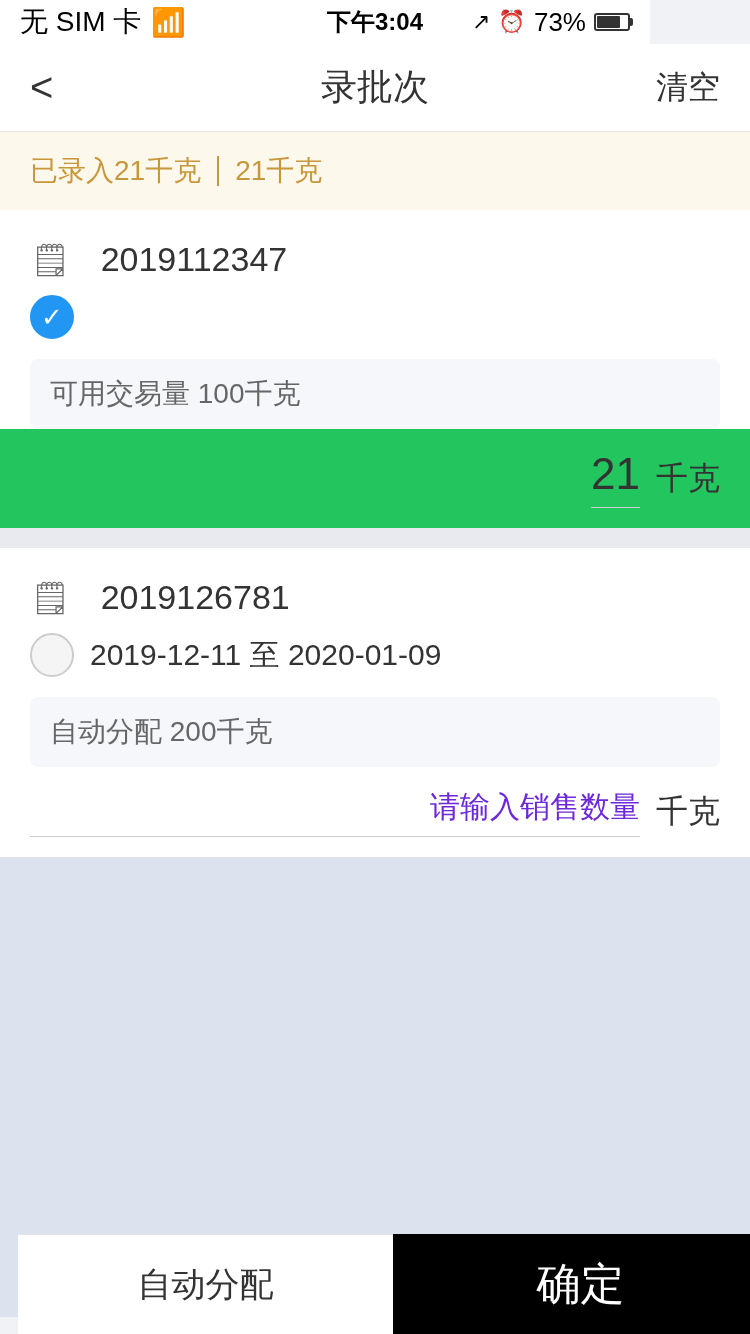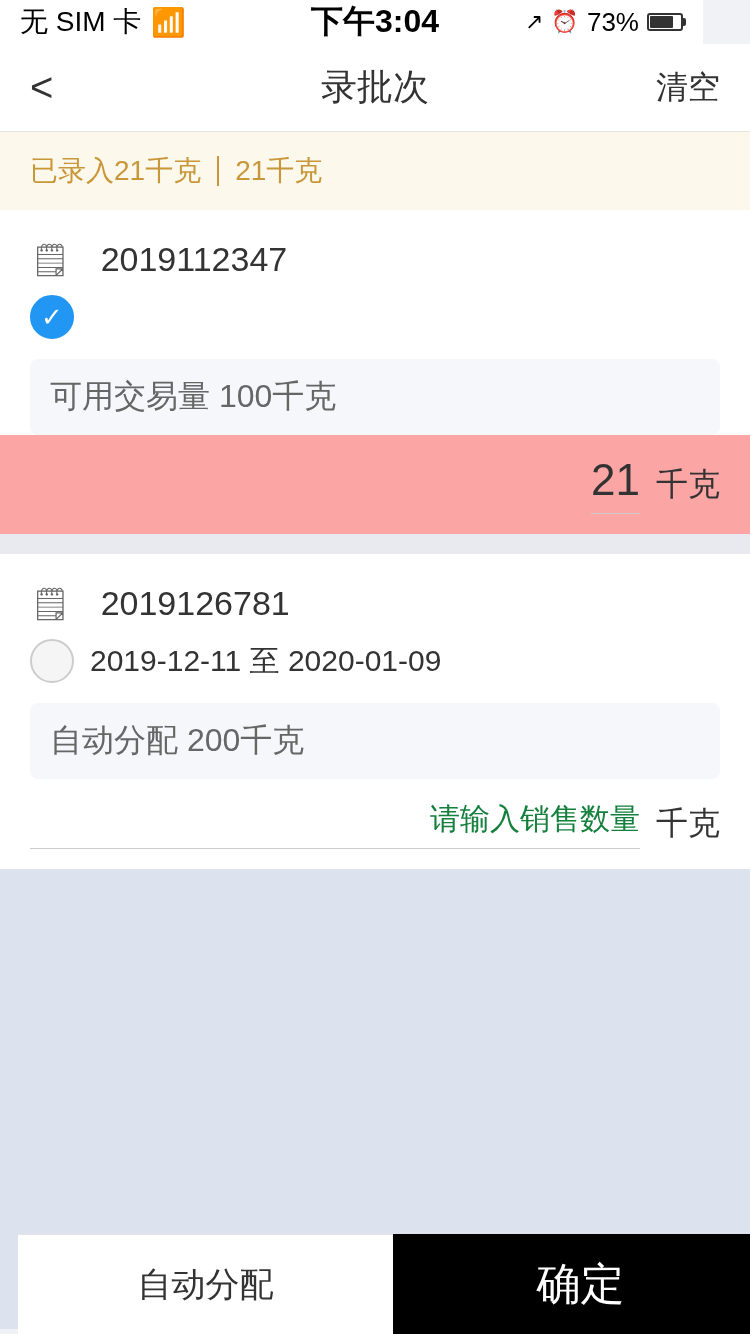--- a/index.html
+++ b/index.html
@@ -7,38 +7,38 @@
     body {
       width: 750px;
       min-height: 1334px;
       font-family: -apple-system, "PingFang SC", "Helvetica Neue", sans-serif;
       background: #f0f2f5;
       overflow-x: hidden;
     }
 
     
     .status-bar {
-      width: 703px;
+      width: 650px;
       height: 44px;
       background: #fff;
       display: flex;
       align-items: center;
       justify-content: space-between;
       padding: 0 20px;
       font-size: 28px;
     }
     .status-left {
       display: flex;
       align-items: center;
       gap: 10px;
       font-size: 28px;
       font-weight: 500;
     }
     .status-center {
-      font-size: 32px;
+      font-size: 24px;
       font-weight: 600;
       position: absolute;
       left: 50%;
       transform: translateX(-50%);
     }
     .status-right {
       display: flex;
       align-items: center;
       gap: 8px;
       font-size: 26px;
@@ -142,32 +142,32 @@
       font-size: 26px;
     }
     .batch-date {
       font-size: 30px;
       color: #333;
     }
     .available-qty {
       background: #f5f7fa;
       padding: 16px 20px;
       border-radius: 8px;
-      font-size: 32px;
+      font-size: 28px;
       color: #666;
       margin-bottom: 0;
     }
 
     
     .qty-input-row {
       display: flex;
       align-items: center;
       justify-content: flex-end;
       padding: 20px 30px;
-      background: #fca5a5;
+      background: #22c55e;
       gap: 16px;
     }
     .qty-value {
       font-size: 44px;
       color: #333;
       font-weight: 400;
     }
     .qty-unit {
       font-size: 32px;
       color: #333;
@@ -191,21 +191,21 @@
     .input-row {
       display: flex;
       align-items: center;
       justify-content: flex-end;
       padding: 20px 30px;
       background: #fff;
       gap: 16px;
     }
     .input-placeholder {
       font-size: 30px;
-      color: #15803d;
+      color: #6d28d9;
     }
     .input-unit {
       font-size: 32px;
       color: #333;
     }
 
     
     .gray-area {
       background: #dde3ee;
       flex: 1;

